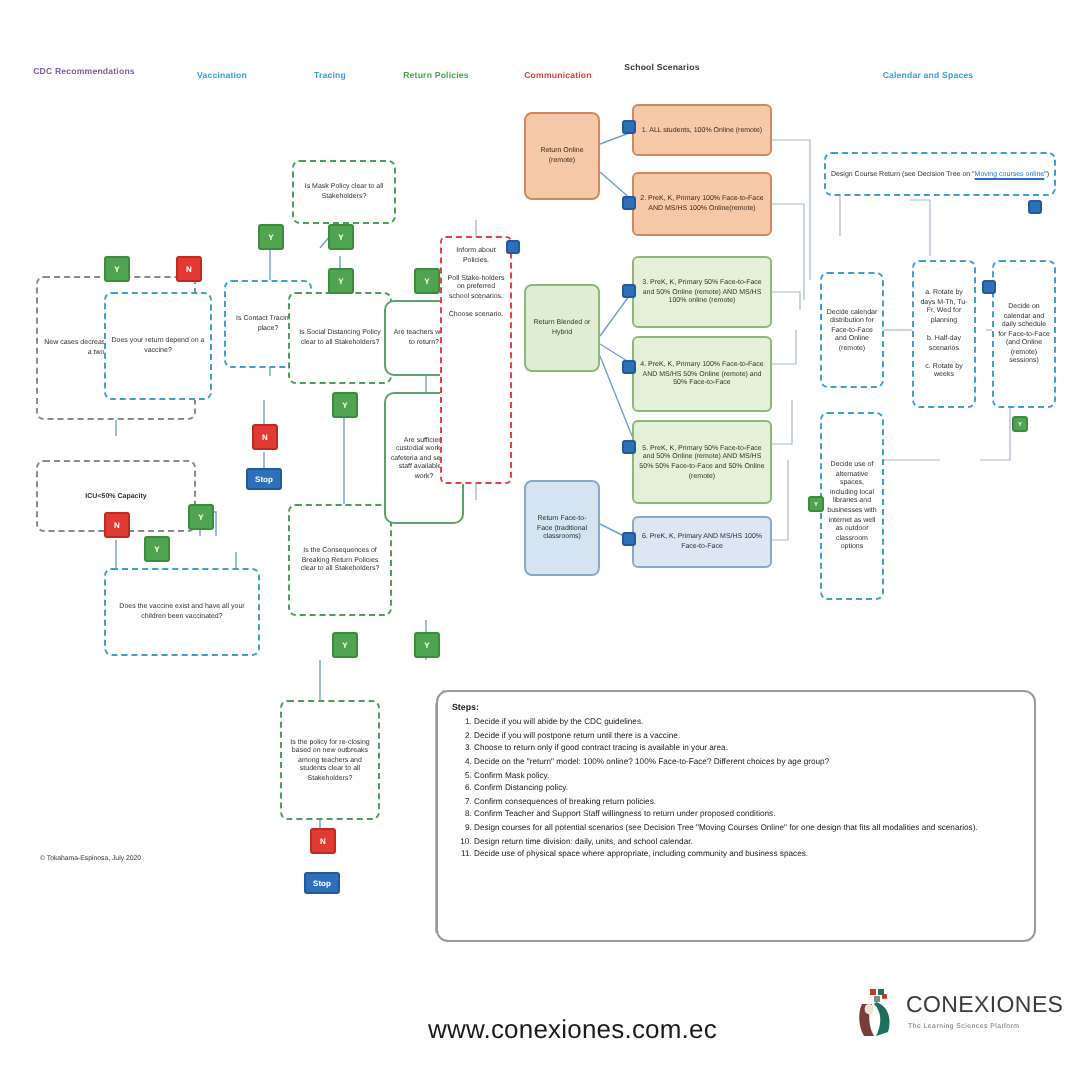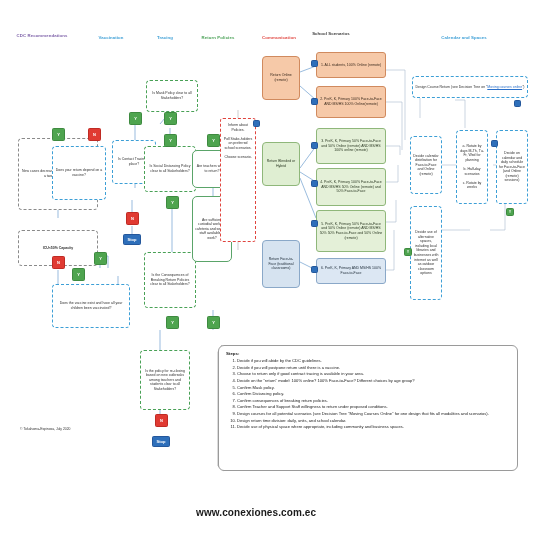--- a/index.html
+++ b/index.html
@@ -53,21 +53,21 @@
     border:0.8px solid #9a9a9a;border-radius:6px;background:#fff;
     padding:5px 7px;box-sizing:border-box;
   }
   .steps h4{margin:0 0 2px 0;font-size:4.4px;font-weight:700;}
   .steps ol{margin:0;padding-left:11px;}
   .steps li{font-size:4.1px;line-height:1.62;}
 
   
   .copyright{position:absolute;left:20px;top:427px;font-size:3.4px;color:#333;}
   .site{
-    position:absolute;left:196px;top:507px;font-size:10px;font-weight:700;color:#1a1a1a;
+    position:absolute;left:214px;top:507px;font-size:13px;font-weight:400;color:#1a1a1a;
     letter-spacing:.1px;
   }
   .logo{position:absolute;left:426px;top:492px;width:100px;height:30px;}
   .logo .mark{position:absolute;left:0;top:2px;width:24px;height:26px;}
   .logo .wordmark{position:absolute;left:27px;top:5px;font-size:11.5px;font-weight:400;color:#3b3b3b;letter-spacing:.2px;}
   .logo .tagline{position:absolute;left:28px;top:19px;font-size:3.4px;color:#6a6a6a;letter-spacing:.25px;}
 
   a.link{color:#2a6fc9;text-decoration:underline;}
 </style>
 </head>
@@ -336,14 +336,27 @@
       <li>Confirm Teacher and Support Staff willingness to return under proposed conditions.</li>
       <li>Design courses for all potential scenarios (see Decision Tree "Moving Courses Online" for one design that fits all modalities and scenarios).</li>
       <li>Design return time division: daily, units, and school calendar.</li>
       <li>Decide use of physical space where appropriate, including community and business spaces.</li>
     </ol>
   </div>
 
   <div class="copyright">© Tokahama-Espinosa, July 2020</div>
   <div class="site">www.conexiones.com.ec</div>
 
+  <div class="logo">
+    <svg class="mark" viewBox="0 0 24 26">
+      <rect x="9" y="0.5" width="3" height="3" fill="#c0392b"></rect>
+      <rect x="13" y="0.5" width="3" height="3" fill="#1f6f5c"></rect>
+      <rect x="11" y="4" width="3" height="3" fill="#7f8c8d"></rect>
+      <rect x="15" y="3" width="2.4" height="2.4" fill="#c0392b"></rect>
+      <path d="M5 8 C3 12,3 19,6 24 L11 24 C8 19,8 12,10 8 Z" fill="#7a3b3b"></path>
+      <path d="M12 7 C18 9,20 15,18 22 L12 24 C15 18,15 12,11 8 Z" fill="#1f6f5c"></path>
+      <ellipse cx="8.5" cy="10.5" rx="2.2" ry="2.6" fill="#f0e2d2"></ellipse>
+    </svg>
+    <div class="wordmark">CONEXIONES</div>
+    <div class="tagline">The Learning Sciences Platform</div>
+  </div>
 
 </div>
 
 </body></html>

